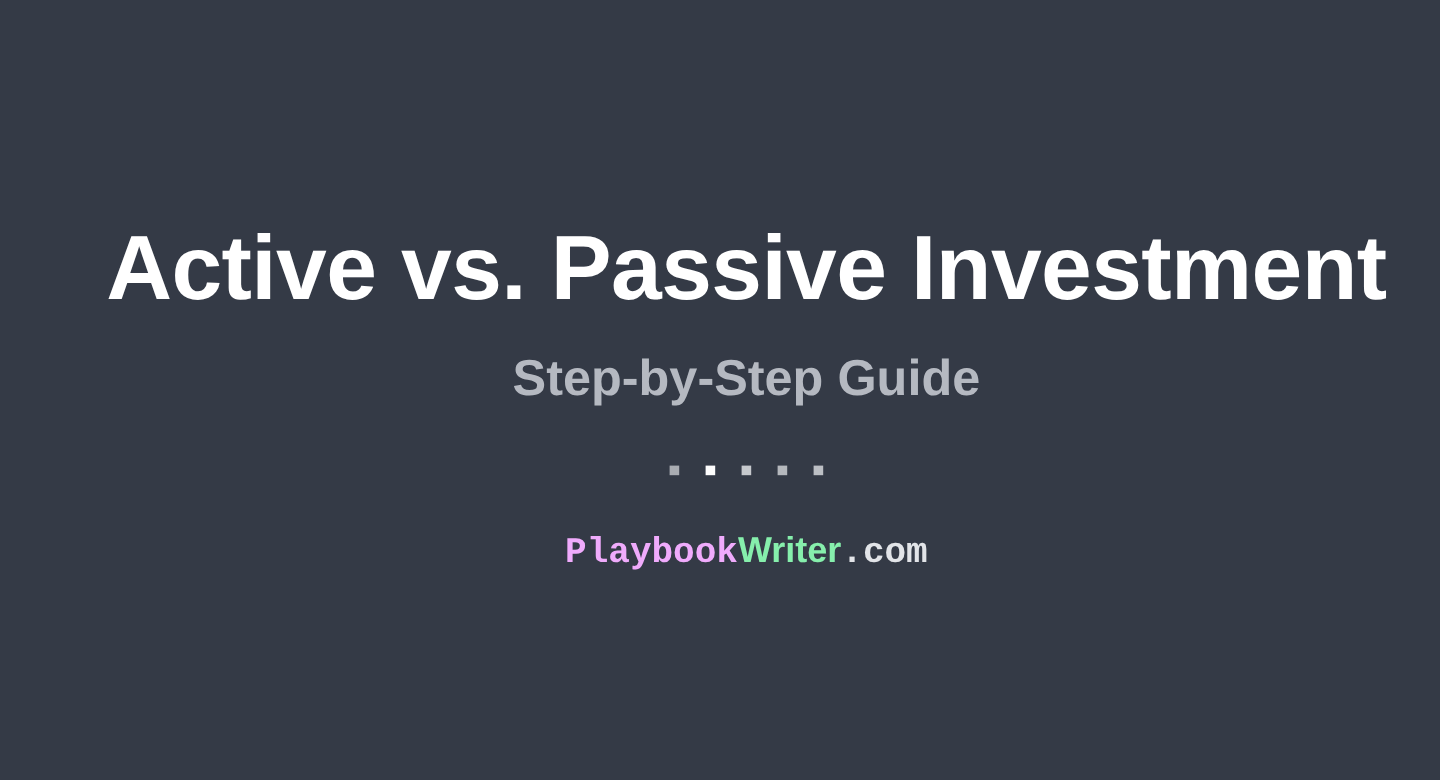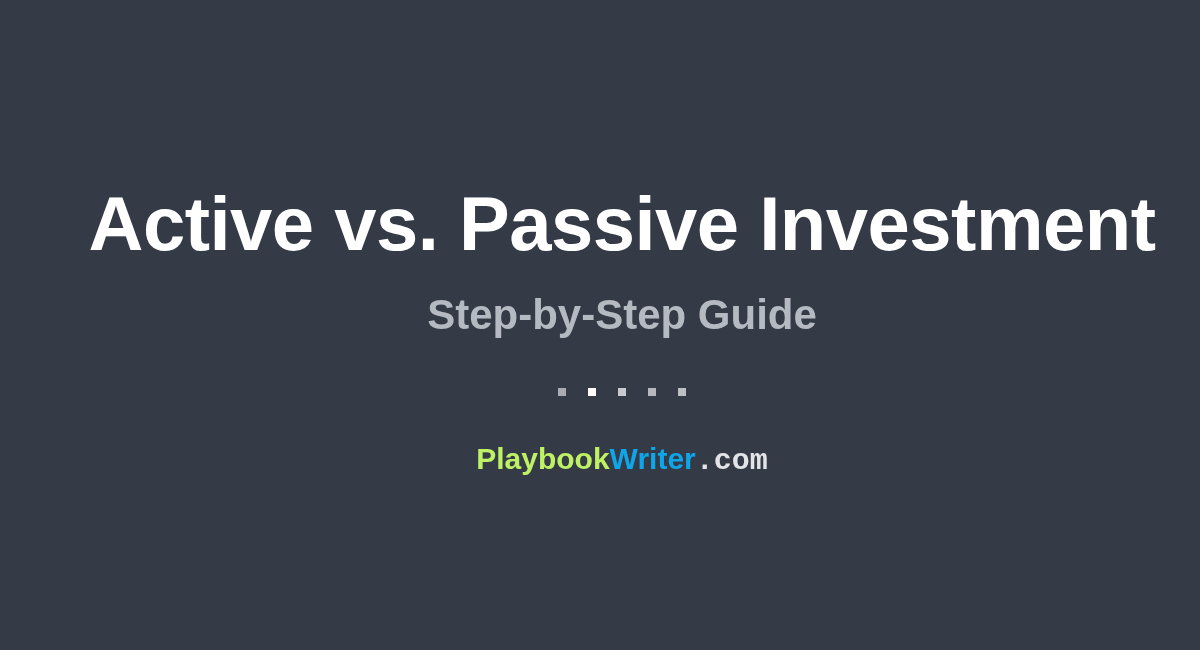--- a/index.html
+++ b/index.html
@@ -67,22 +67,22 @@
   .dot.d5 { background: #bcbfc4; }
   .cover-brand {
     padding-top: 48px;
     font-size: 30px;
     font-weight: 700;
     line-height: 1.0;
     text-align: center;
     white-space: nowrap;
     letter-spacing: 0px;
   }
-  .brand-a { color: #bef264; }
-  .brand-b { color: #0ea5e9; }
+  .brand-a { color: #f0abfc; font-family: Liberation Mono, monospace; }
+  .brand-b { color: #86efac; }
   .brand-c { color: #e2e4e8; font-family: Liberation Mono, monospace; }
 </style>
 </head>
 <body>
 
 <div class="cover">
 
   <h1 class="cover-title">Active vs. Passive Investment</h1>
 
   <h2 class="cover-subtitle">Step-by-Step Guide</h2>

